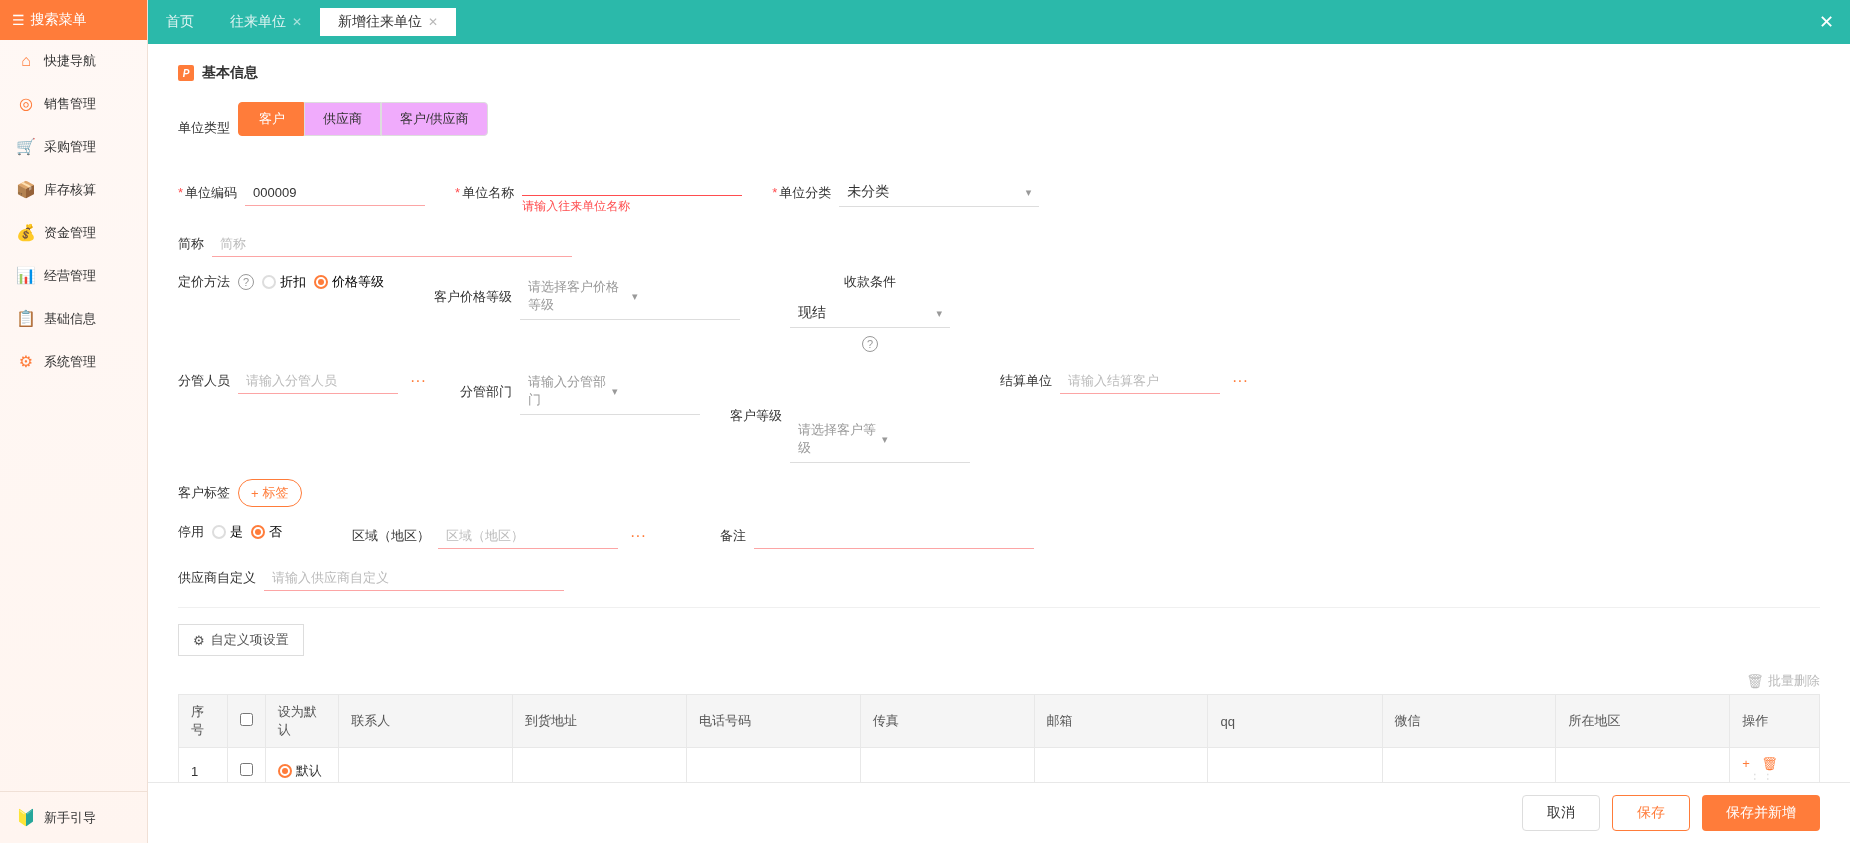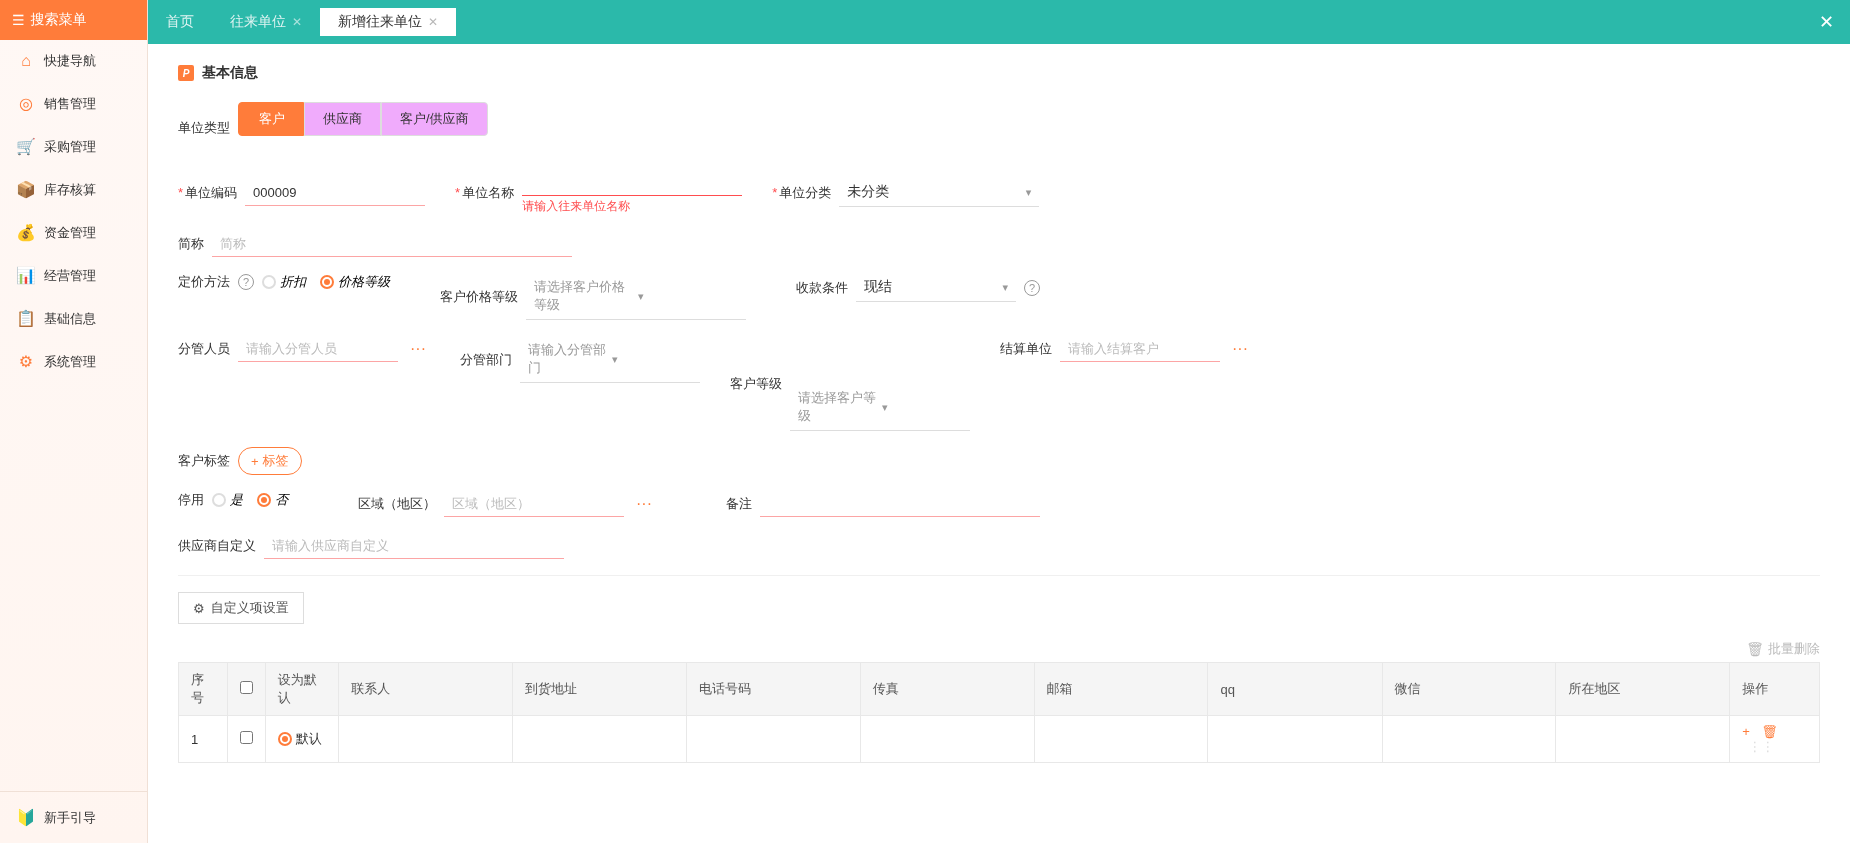--- a/index.html
+++ b/index.html
@@ -197,22 +197,21 @@
       cursor: pointer;
       gap: 4px;
     }
     .form-select span { flex: 1; color: #999; font-size: 13px; }
     .form-select .chevron { color: #999; font-size: 11px; }
 
     
     .radio-group {
       display: flex;
       align-items: center;
-      gap: 14px;
-      font-style: italic;
+      gap: 8px;
     }
     .radio-item {
       display: flex;
       align-items: center;
       gap: 4px;
       cursor: pointer;
       font-size: 13px;
     }
     .radio-circle {
       width: 14px;
@@ -499,21 +498,21 @@
           </div>
         </div>
       </div>
       <div class="form-group" style="margin-left:20px;">
         <span class="form-label">客户价格等级</span>
         <div class="form-select" style="min-width:220px;">
           <span>请选择客户价格等级</span>
           <span class="chevron">▾</span>
         </div>
       </div>
-      <div class="form-group" style="margin-left:20px;">
+      <div class="form-group" style="margin-left:20px;flex-direction:column;">
         <span class="form-label">收款条件</span>
         <div class="select-with-value" style="min-width:160px;">
           <span class="val">现结</span>
           <span class="chevron">▾</span>
         </div>
         <span class="help-icon">?</span>
       </div>
     </div>
 
     <div class="form-row">
@@ -636,14 +635,19 @@
             <span class="table-action" style="margin-right:8px;">+</span>
             <span class="table-action">🗑</span>
             <span style="color:#ddd;margin-left:6px;">⋮⋮</span>
           </td>
         </tr>
       </tbody>
     </table>
 
   </div>
 
+  <div class="footer">
+    <button class="btn btn-cancel">取消</button>
+    <button class="btn btn-save">保存</button>
+    <button class="btn btn-save-new">保存并新增</button>
+  </div>
 
 </div>
 
 </body></html>

